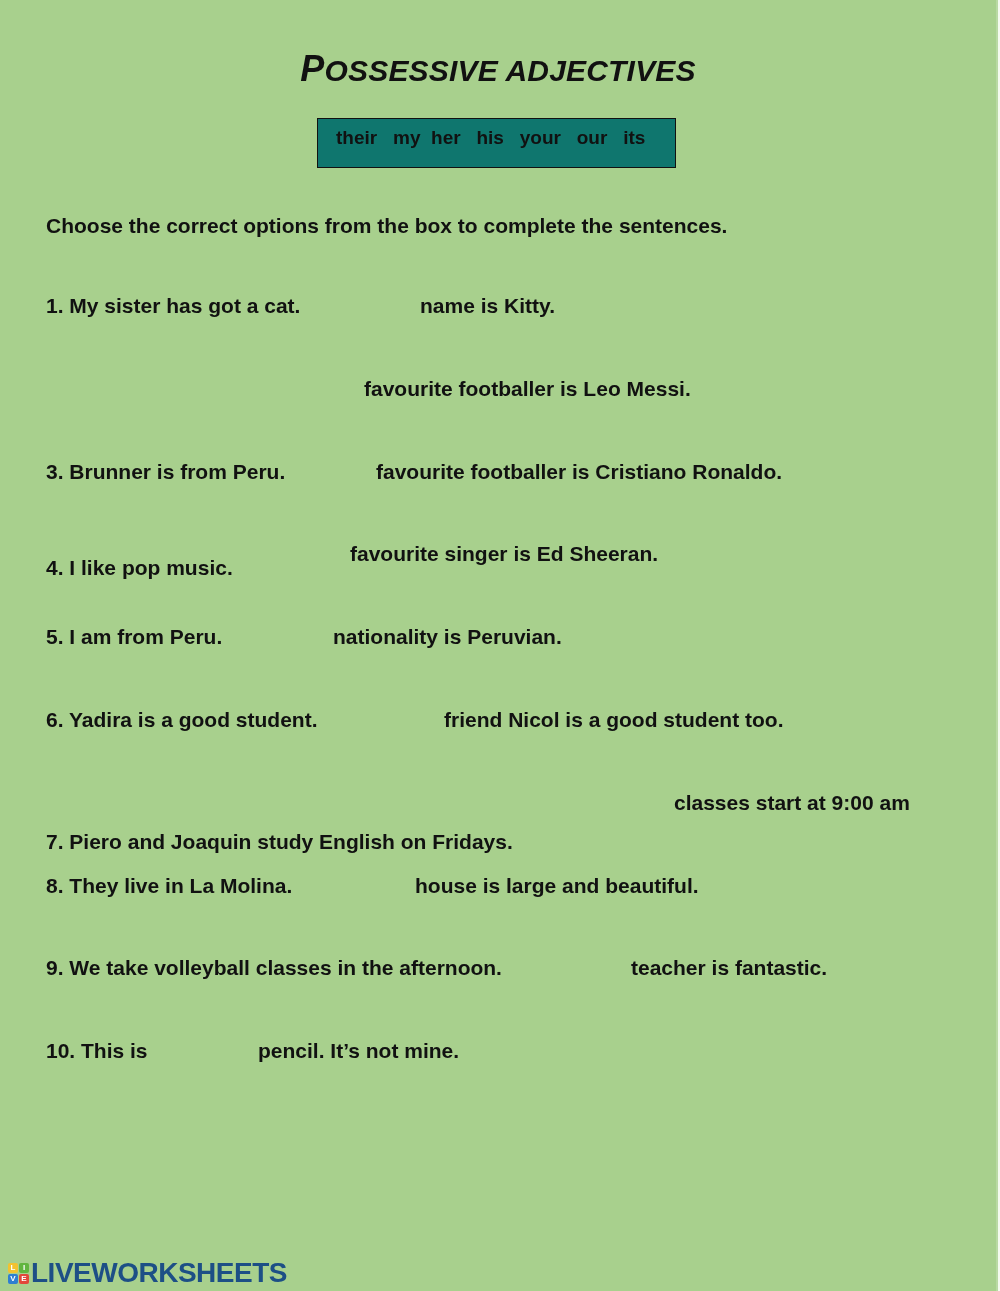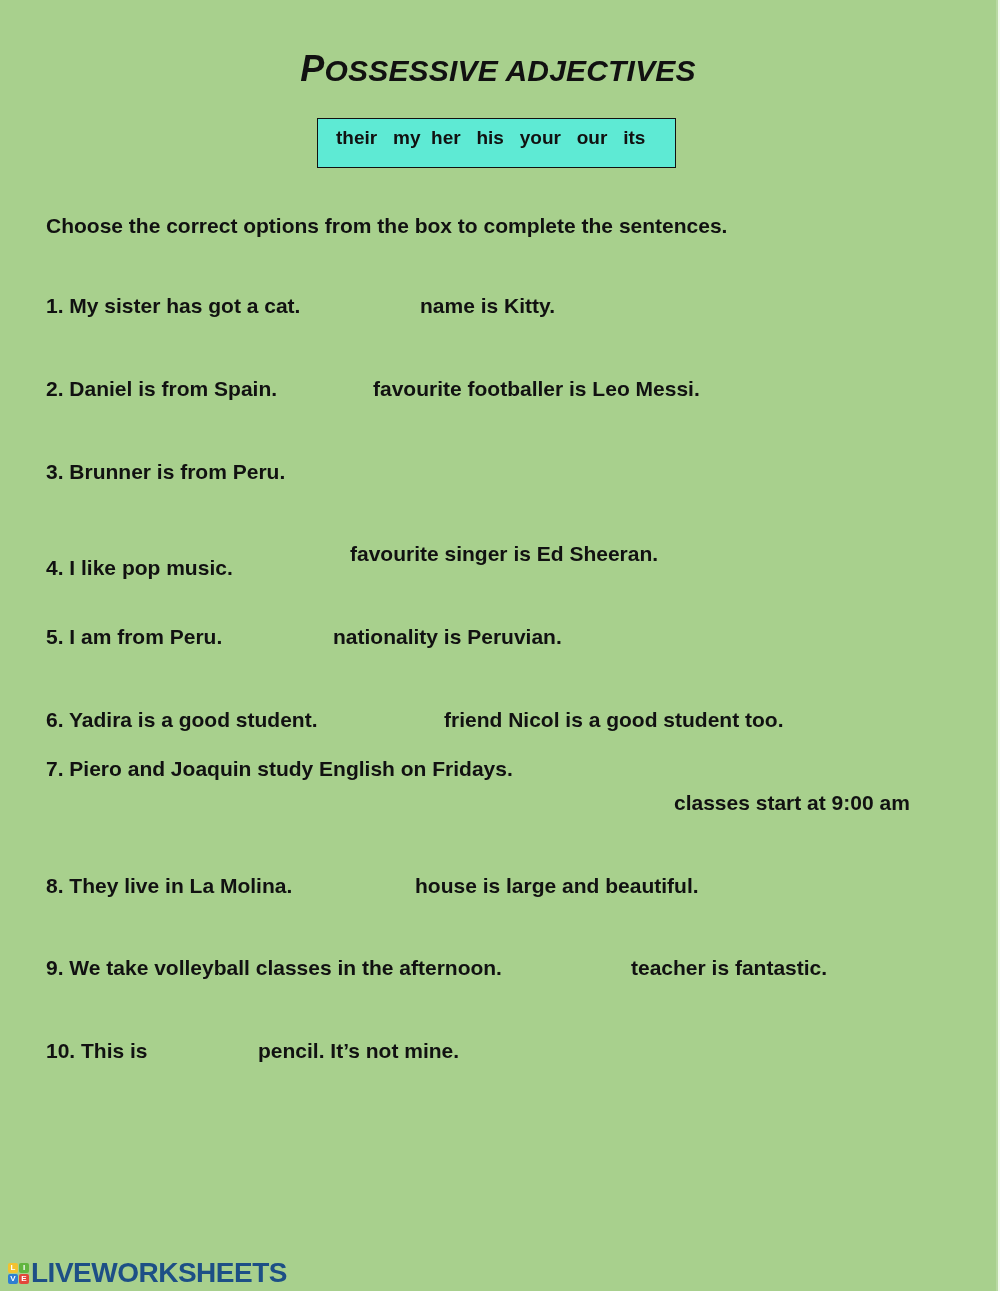--- a/index.html
+++ b/index.html
@@ -1,21 +1,21 @@
 <!DOCTYPE html>
 <html><head>
   <meta charset="utf-8">
   <style>
     html, body { margin:0; padding:0; }
     body { width:1000px; height:1291px; background:#f4fbef; position:relative; overflow:hidden; }
     .page { position:absolute; left:0; top:0; width:996px; height:1291px; background:#a8d08d; border-right:2px solid #b9d9a3; }
     .abs { position:absolute; white-space:nowrap; font-family:"Liberation Sans", sans-serif; font-weight:bold; color:#111; }
     .title { left:0; width:996px; top:48px; text-align:center; font-size:30px; font-style:italic; letter-spacing:0.2px; }
     .title .big { font-size:36px; }
-    .wordbox { position:absolute; left:317px; top:118px; width:359px; height:50px; background:#5eead4; border:1px solid #111; box-sizing:border-box; }
+    .wordbox { position:absolute; left:317px; top:118px; width:359px; height:50px; background:#0f766e; border:1px solid #111; box-sizing:border-box; }
     .wordbox .words { position:absolute; left:18px; top:8px; font-family:"Liberation Sans", sans-serif; font-weight:bold; font-size:19px; color:#111; white-space:pre; }
     .instr { left:46px; top:214px; font-size:21px; }
     .q { font-size:21px; }
     .gap { position:absolute; height:28px; background:transparent; border:none; outline:none; font-family:"Liberation Sans", sans-serif; font-weight:bold; font-size:20px; color:#1a3a8a; padding:0 4px; box-sizing:border-box; }
     .logo { position:absolute; left:8px; top:1260px; height:26px; display:flex; align-items:center; }
     .logo .blocks { display:grid; grid-template-columns:10px 10px; grid-template-rows:10px 10px; gap:1px; margin-right:2px; }
     .logo .blk { font-family:"Liberation Sans", sans-serif; font-weight:bold; font-size:8px; color:#fff; text-align:center; line-height:10px; border-radius:2px; }
     .logo .text { font-family:"Liberation Sans", sans-serif; font-weight:bold; font-size:28px; color:#1d4f86; letter-spacing:-0.5px; }
   </style>
 </head>
@@ -28,40 +28,40 @@
   <div class="wordbox">
     <span class="words">their   my  her   his   your   our   its</span>
   </div>
 
   <div class="abs instr">Choose the correct options from the box to complete the sentences.</div>
 
   <div class="abs q" style="left:46px; top:294px;">1.  My sister has got a cat.</div>
   <input class="gap" style="left: 328px; top: 292px; width: 88px;" value="">
   <div class="abs q" style="left:420px; top:294px;">name is Kitty.</div>
 
-  <div class="abs q" style="left:46px; top:377px;">2. Daniel is from Spain.</div>
   <input class="gap" style="left: 300px; top: 375px; width: 70px;" value="">
-  <div class="abs q" style="left:373px; top:377px;">favourite footballer is Leo Messi.</div>
+  <div class="abs q" style="left:364px; top:377px;">favourite footballer is Leo Messi.</div>
 
   <div class="abs q" style="left:46px; top:460px;">3.  Brunner is from Peru.</div>
   <input class="gap" style="left: 315px; top: 458px; width: 58px;" value="">
+  <div class="abs q" style="left:376px; top:460px;">favourite footballer is Cristiano Ronaldo.</div>
 
   <div class="abs q" style="left:46px; top:556px;">4.  I like pop music.</div>
   <input class="gap" style="left: 258px; top: 540px; width: 89px;" value="">
   <div class="abs q" style="left:350px; top:542px;">favourite singer is Ed Sheeran.</div>
 
   <div class="abs q" style="left:46px; top:625px;">5.   I am from Peru.</div>
   <input class="gap" style="left: 253px; top: 623px; width: 77px;" value="">
   <div class="abs q" style="left:333px; top:625px;text-align:right;">nationality is Peruvian.</div>
 
   <div class="abs q" style="left:46px; top:708px;">6.  Yadira is a good student.</div>
   <input class="gap" style="left: 352px; top: 706px; width: 89px;" value="">
   <div class="abs q" style="left:444px; top:708px;">friend Nicol is a good student too.</div>
 
-  <div class="abs q" style="left:46px; top:757px;">7.  Piero and Joaquin study English on Fridays.</div>
+  <div class="abs q" style="left:46px; top:830px;">7.  Piero and Joaquin study English on Fridays.</div>
   <input class="gap" style="left: 563px; top: 789px; width: 108px;" value="">
   <div class="abs q" style="left:674px; top:791px;">classes start at 9:00 am</div>
 
   <div class="abs q" style="left:46px; top:874px;">8. They live in La Molina.</div>
   <input class="gap" style="left: 316px; top: 872px; width: 96px;" value="">
   <div class="abs q" style="left:415px; top:874px;">house is large and beautiful.</div>
 
   <div class="abs q" style="left:46px; top:956px;">9.  We take volleyball classes in the afternoon.</div>
   <input class="gap" style="left: 551px; top: 954px; width: 77px;" value="">
   <div class="abs q" style="left:631px; top:956px;">teacher is fantastic.</div>

